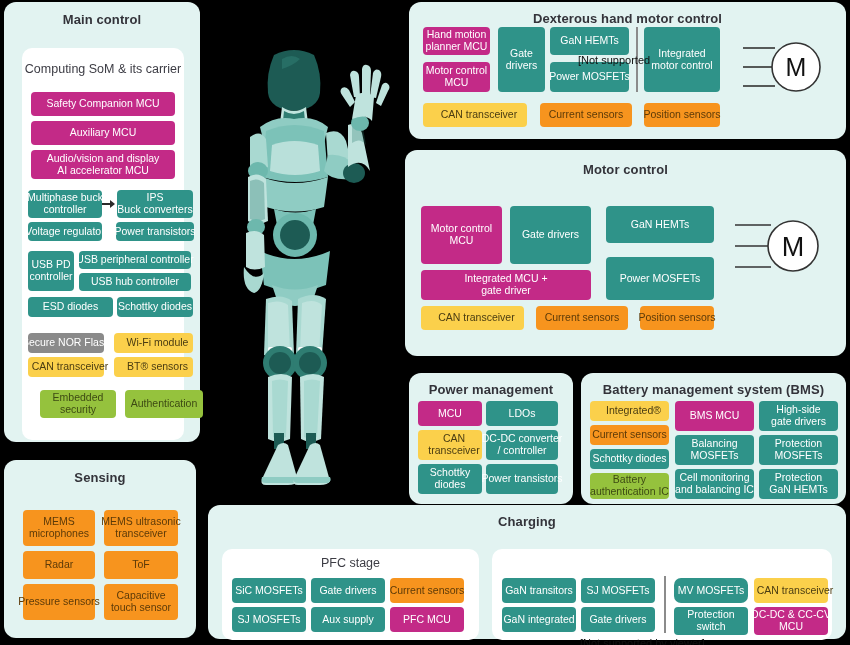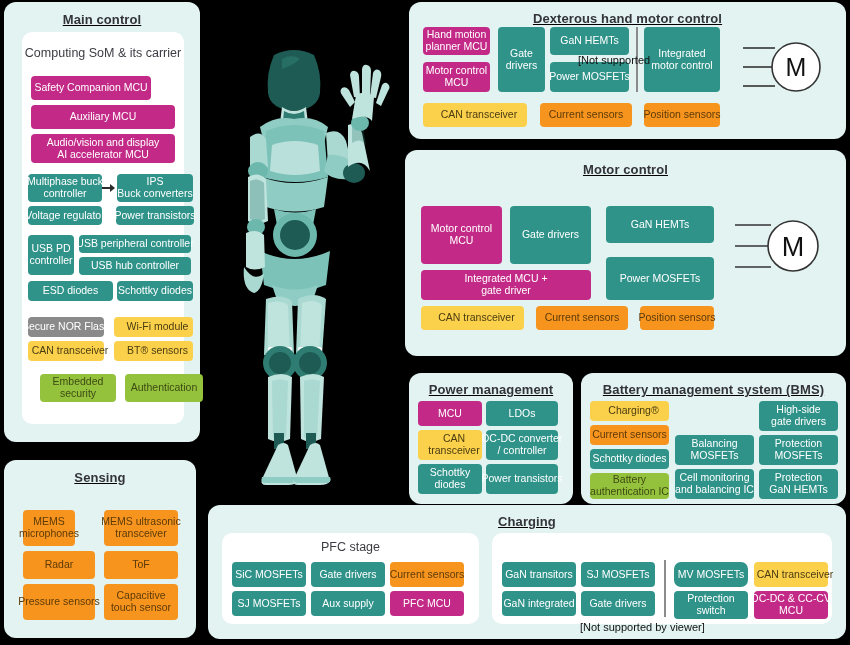--- a/index.html
+++ b/index.html
@@ -8,34 +8,34 @@
     background:#000000;
     font-family:"Liberation Sans",sans-serif;
     position:relative;overflow:hidden;
     -webkit-font-smoothing:antialiased;
   }
   .panel{
     position:absolute;
     background:#e2f3f1;
     border-radius:12px;
     box-sizing:border-box;
-    text-decoration:underline;
   }
   .panel-title{
     text-align:center;
     font-weight:bold;
     color:#33333a;
     font-size:13px;
     letter-spacing:.1px;
   }
   .card{
     background:#ffffff;
     border-radius:10px;
     box-sizing:border-box;
     position:absolute;
+    margin-top:16px;
   }
   .card-title{
     text-align:center;
     color:#3c3c44;
     font-size:12.5px;
   }
   .chip{
     position:absolute;
     box-sizing:border-box;
     border-radius:4px;
@@ -72,21 +72,21 @@
   .nowrap{white-space:nowrap;}
 </style>
 </head>
 <body>
 
 <div class="panel" style="left:4px;top:2px;width:196px;height:440px;">
   <div class="panel-title" style="margin-top:10px;">Main control</div>
   <div class="card" style="left:18px;top:30px;width:162px;height:392px;">
     <div class="card-title" style="margin-top:14px;">Computing SoM &amp; its carrier</div>
 
-    <div class="chip magenta" style="left:9px;top:44px;width:120px;height:24px;">Safety Companion MCU</div>
+    <div class="chip magenta" style="left:9px;top:44px;width:144px;height:24px;">Safety Companion MCU</div>
     <div class="chip magenta" style="left:9px;top:73px;width:144px;height:24px;">Auxiliary MCU</div>
     <div class="chip magenta" style="left:9px;top:102px;width:144px;height:29px;">Audio/vision and display
 AI accelerator MCU</div>
 
     <div class="chip teal" style="left:6px;top:142px;width:74px;height:28px;">Multiphase buck
 controller</div>
     <svg style="position:absolute;left:80px;top:150px;" width="14" height="12" viewBox="0 0 14 12">
       <path d="M0,5 L8,5 L8,2 L13,6 L8,10 L8,7 L0,7 Z" fill="#2b2b2b"></path>
     </svg>
     <div class="chip teal" style="left:95px;top:142px;width:76px;height:28px;">IPS
@@ -111,21 +111,21 @@
 
     <div class="chip green" style="left:18px;top:342px;width:76px;height:28px;">Embedded
 security</div>
     <div class="chip green" style="left:103px;top:342px;width:78px;height:28px;">Authentication</div>
   </div>
 </div>
 
 <div class="panel" style="left:4px;top:460px;width:192px;height:178px;">
   <div class="panel-title" style="margin-top:10px;">Sensing</div>
   <div style="position:absolute;left:0;top:0;width:100%;height:100%;">
-    <div class="chip orange" style="left:19px;top:50px;width:52px;height:36px;">MEMS
+    <div class="chip orange" style="left:19px;top:50px;width:72px;height:36px;">MEMS
 microphones</div>
     <div class="chip orange" style="left:100px;top:50px;width:74px;height:36px;">MEMS ultrasonic
 transceiver</div>
     <div class="chip orange" style="left:19px;top:91px;width:72px;height:28px;">Radar</div>
     <div class="chip orange" style="left:100px;top:91px;width:74px;height:28px;">ToF</div>
     <div class="chip orange" style="left:19px;top:124px;width:72px;height:36px;">Pressure sensors</div>
     <div class="chip orange" style="left:100px;top:124px;width:74px;height:36px;">Capacitive
 touch sensor</div>
   </div>
 </div>
@@ -277,21 +277,22 @@
   <div class="chip teal" style="left:77px;top:57px;width:72px;height:30px;">DC-DC converter
 / controller</div>
   <div class="chip teal" style="left:9px;top:91px;width:64px;height:30px;">Schottky
 diodes</div>
   <div class="chip teal" style="left:77px;top:91px;width:72px;height:30px;">Power transistors</div>
 </div>
 
 <div class="panel" style="left:581px;top:373px;width:265px;height:131px;">
   <div class="panel-title" style="margin-top:9px;">Battery management system (BMS)</div>
 
-  <div class="chip yellow" style="left:9px;top:28px;width:79px;height:20px;">Charging®</div>
+  <div class="chip yellow" style="left:9px;top:28px;width:79px;height:20px;">Integrated®</div>
+  <div class="chip magenta" style="left:94px;top:28px;width:79px;height:30px;">BMS MCU</div>
   <div class="chip teal" style="left:178px;top:28px;width:79px;height:30px;">High-side
 gate drivers</div>
 
   <div class="chip orange" style="left:9px;top:52px;width:79px;height:20px;">Current sensors</div>
   <div class="chip teal" style="left:94px;top:62px;width:79px;height:30px;">Balancing
 MOSFETs</div>
   <div class="chip teal" style="left:178px;top:62px;width:79px;height:30px;">Protection
 MOSFETs</div>
 
   <div class="chip teal" style="left:9px;top:76px;width:79px;height:20px;">Schottky diodes</div>

